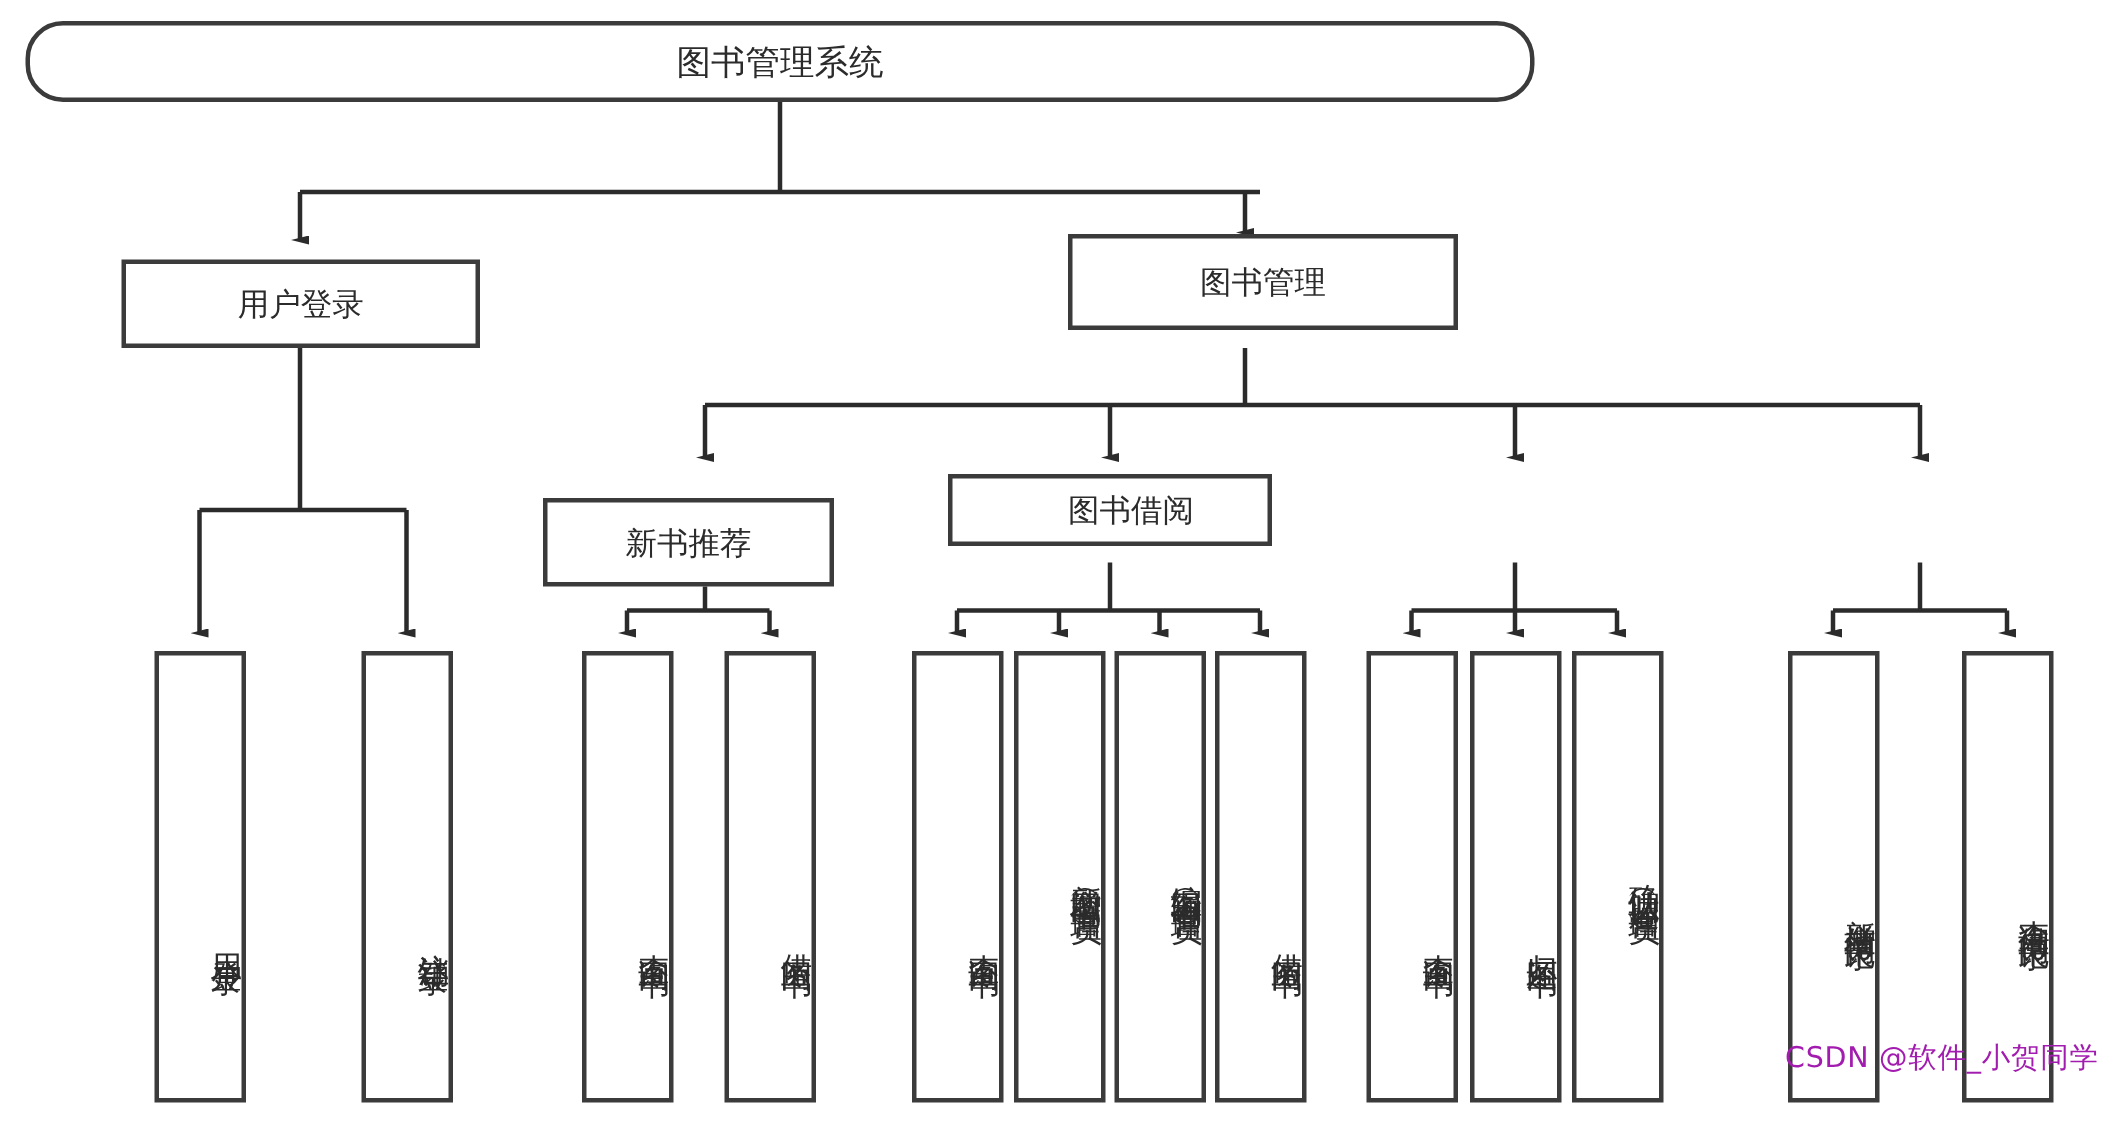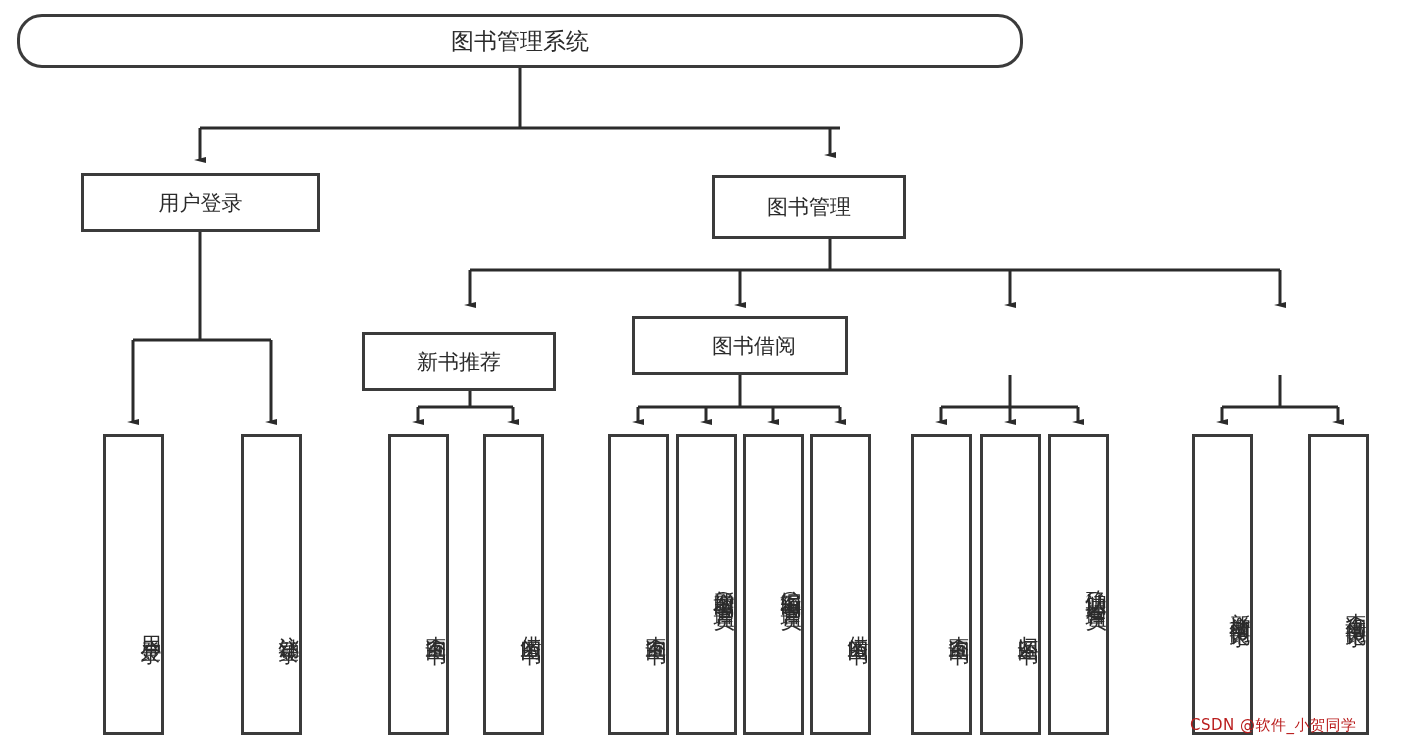--- a/index.html
+++ b/index.html
@@ -53,23 +53,23 @@
   }
   .node.leaf.top-align {
     padding-top: 4px;
   }
   .node .lbl {
     display: block;
   }
   .watermark {
     position: absolute;
     left: 1190px;
-    top: 716px;
-    font-size: 15px;
-    color: #b91c1c;
+    top: 692px;
+    font-size: 19px;
+    color: #a21caf;
     white-space: nowrap;
     letter-spacing: 0.5px;
   }
 </style>
 </head>
 <body>
 
 <div id="canvas">
 
   <svg class="wires" viewBox="0 0 1405 747">
@@ -122,28 +122,28 @@
     </g>
   </svg>
 
   <div class="node root" style="left:17px; top:14px; width:1006px; height:54px;border-radius:25px;">
     <span class="lbl">图书管理系统</span>
   </div>
 
   <div class="node branch" style="left:81px; top:173px; width:239px; height:59px;">
     <span class="lbl">用户登录</span>
   </div>
-  <div class="node branch" style="left:712px; top:175px; width:194px; height:64px;">
+  <div class="node branch" style="left:712px; top:156px; width:260px; height:64px;">
     <span class="lbl">图书管理</span>
   </div>
 
   <div class="node branch" style="left:362px; top:332px; width:194px; height:59px;">
     <span class="lbl">新书推荐</span>
   </div>
-  <div class="node branch" style="left:632px; top:316px; width:216px; height:59px;padding-left:28px;">
+  <div class="node branch" style="left:632px; top:316px; width:216px; height:48px;padding-left:28px;">
     <span class="lbl">图书借阅</span>
   </div>
 
   <div class="node leaf" style="left:103px; top:434px; width:61px; height:301px; padding-top:80px;">
     <span class="lbl">用户登录</span>
   </div>
   <div class="node leaf" style="left:241px; top:434px; width:61px; height:301px; padding-top:80px;">
     <span class="lbl">注销登录</span>
   </div>
 

